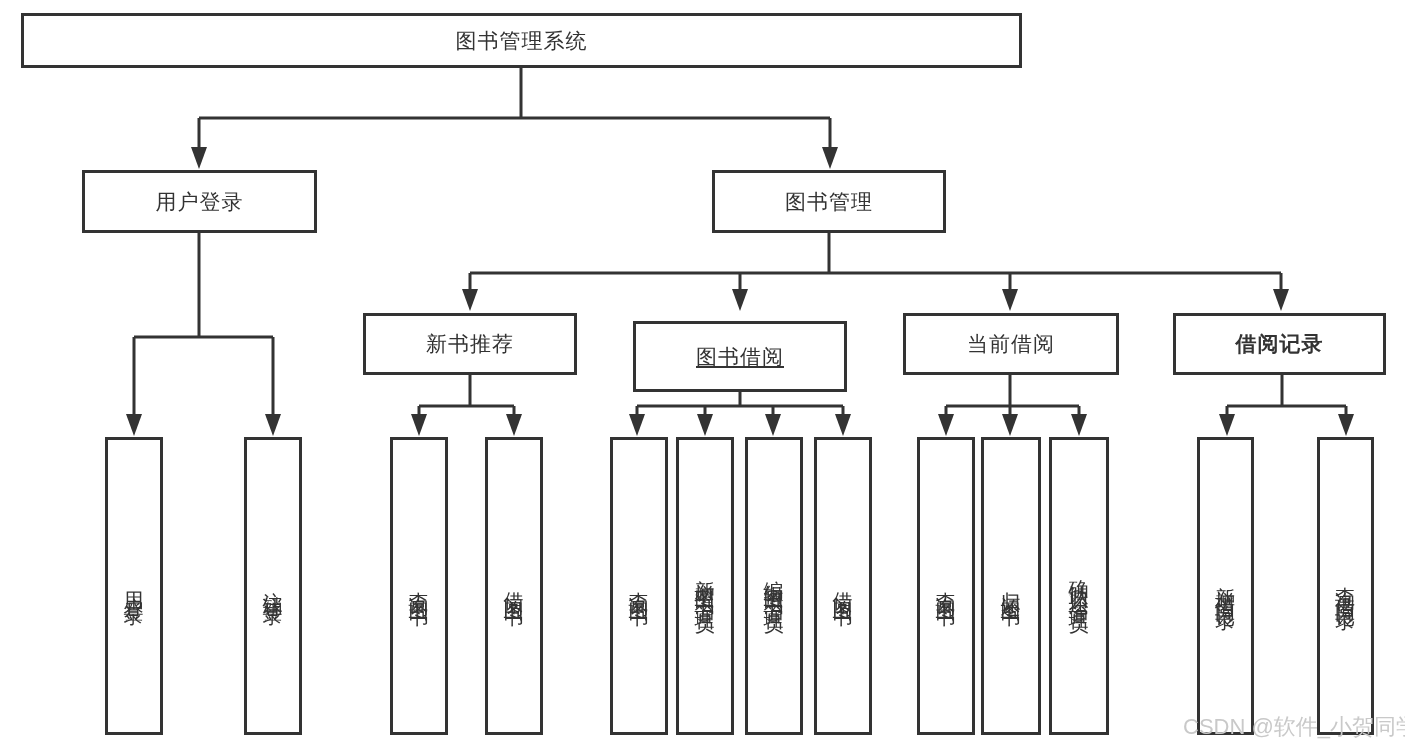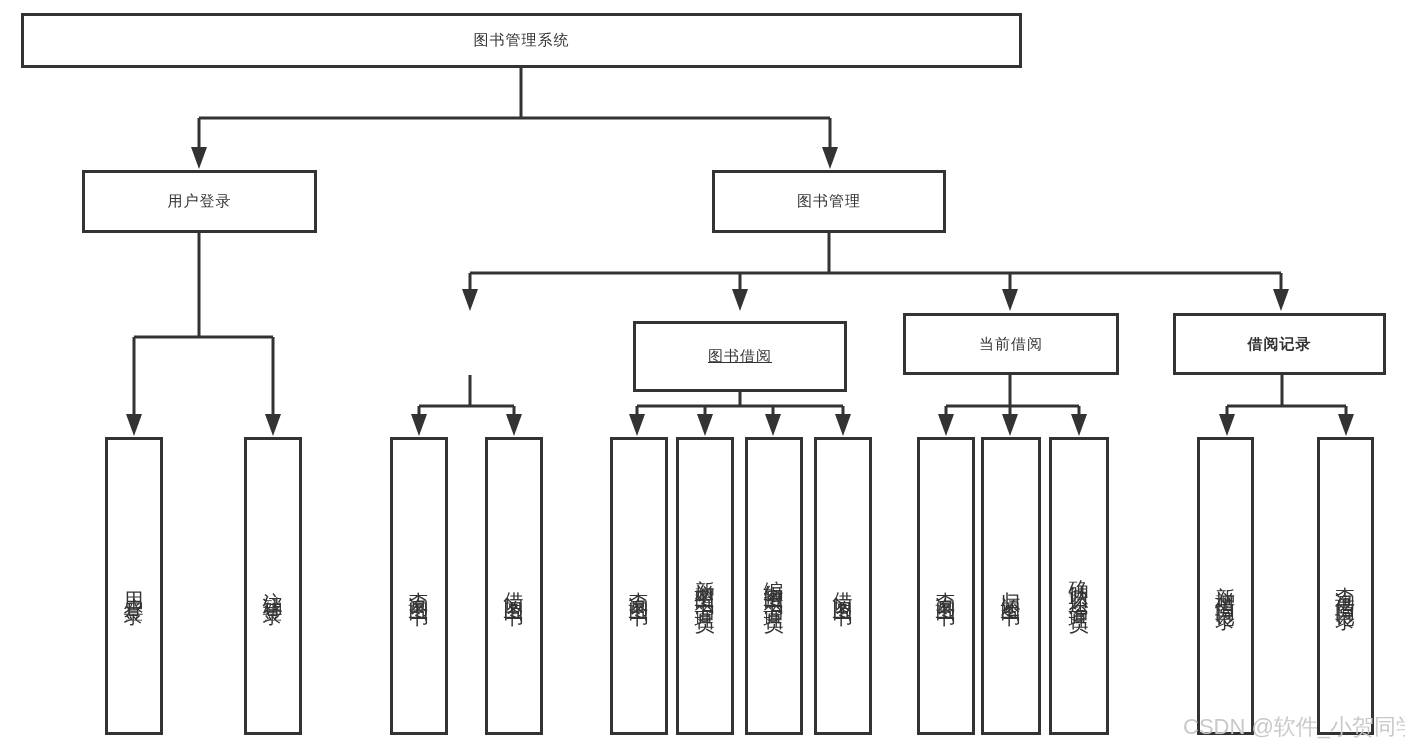--- a/index.html
+++ b/index.html
@@ -27,21 +27,21 @@
     position: absolute;
     box-sizing: border-box;
     border: 3px solid #333333;
     background: #ffffff;
     display: flex;
     align-items: center;
     justify-content: center;
     color: #333333;
   }
   .node.h span {
-    font-size: 15px;
+    font-size: 21px;
     letter-spacing: 1px;
     white-space: nowrap;
   }
   .node.v span {
     writing-mode: vertical-rl;
     text-orientation: mixed;
     font-size: 20px;
     letter-spacing: 5px;
     line-height: 1;
   }
@@ -112,20 +112,23 @@
     <span>图书管理系统</span>
   </div>
 
   <div class="node h" style="left:82px; top:170px; width:235px; height:63px;">
     <span>用户登录</span>
   </div>
   <div class="node h" style="left:712px; top:170px; width:234px; height:63px;text-align:right;">
     <span>图书管理</span>
   </div>
 
+  <div class="node h" style="left:363px; top:313px; width:214px; height:62px;">
+    <span>新书推荐</span>
+  </div>
   <div class="node h" style="left:633px; top:321px; width:214px; height:71px;text-decoration:underline;">
     <span>图书借阅</span>
   </div>
   <div class="node h" style="left:903px; top:313px; width:216px; height:62px;">
     <span>当前借阅</span>
   </div>
   <div class="node h" style="left:1173px; top:313px; width:213px; height:62px;font-weight:bold;">
     <span>借阅记录</span>
   </div>
 

